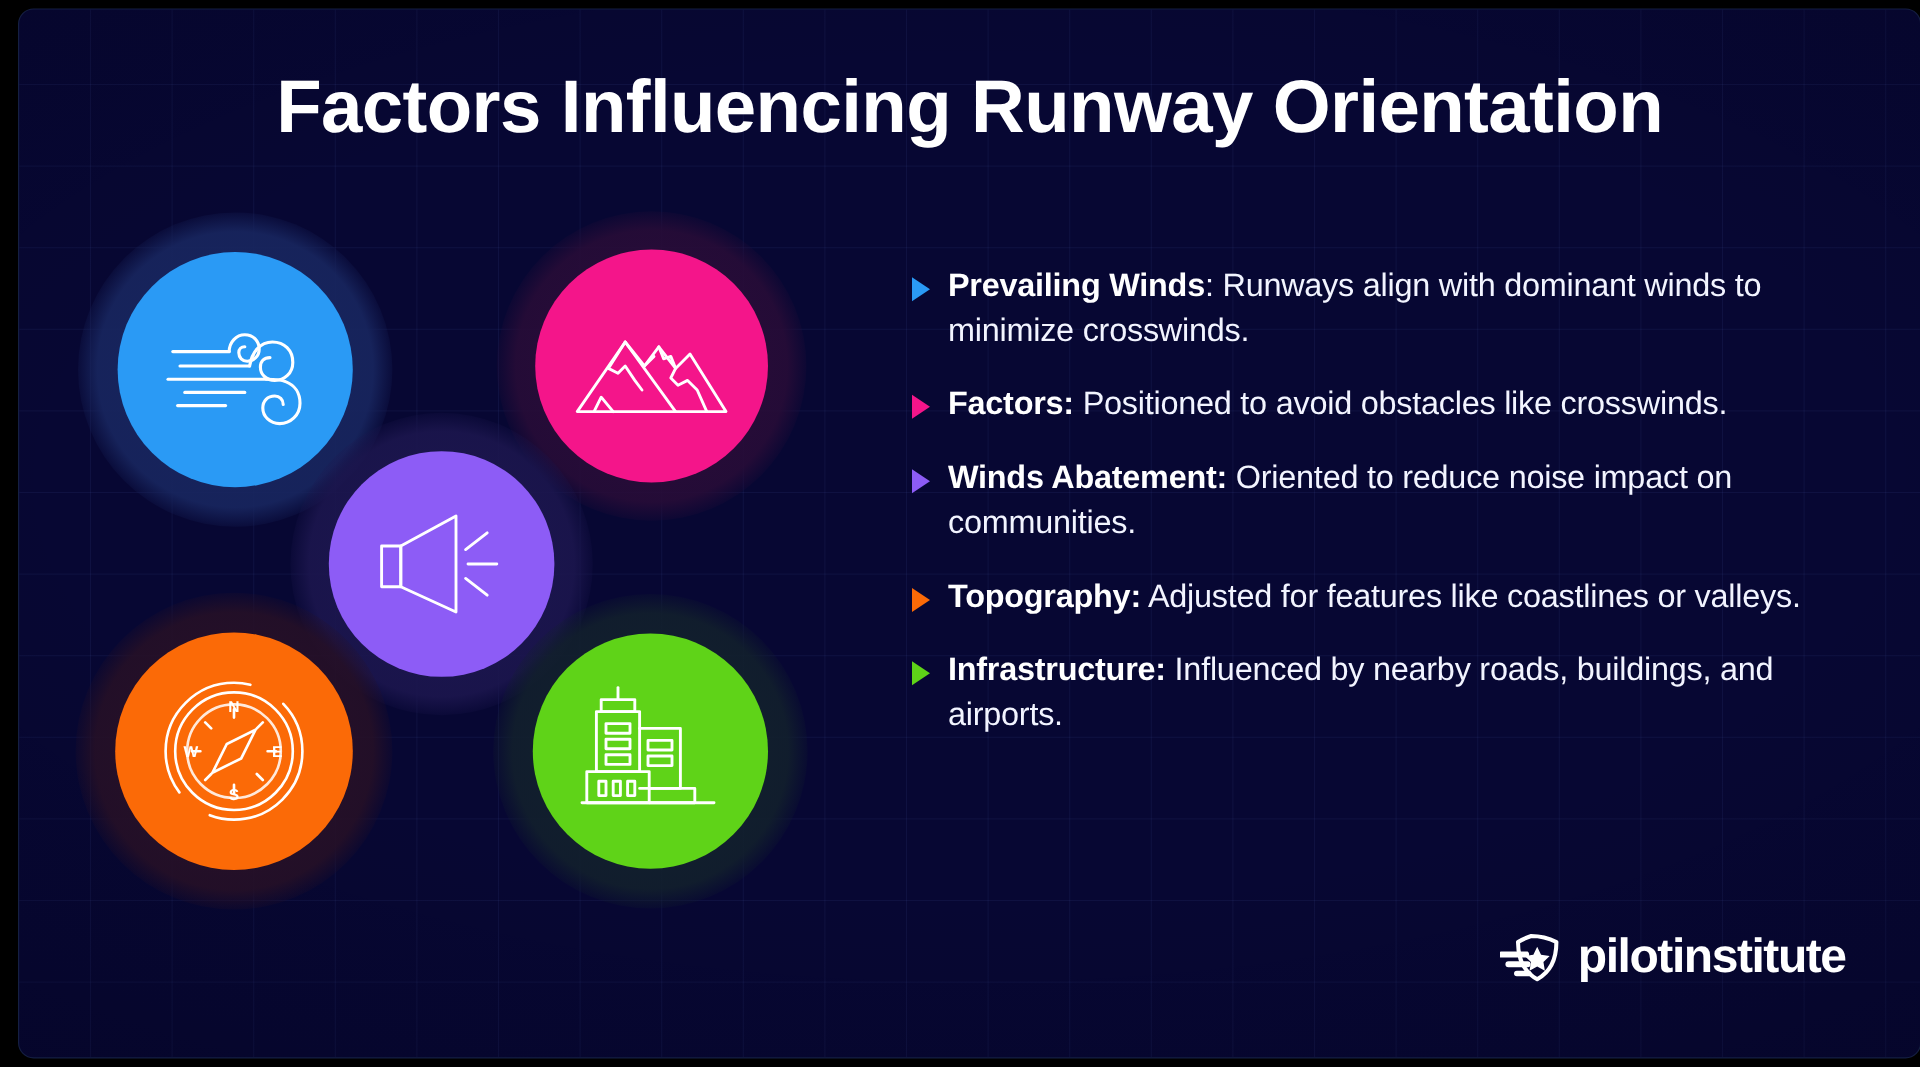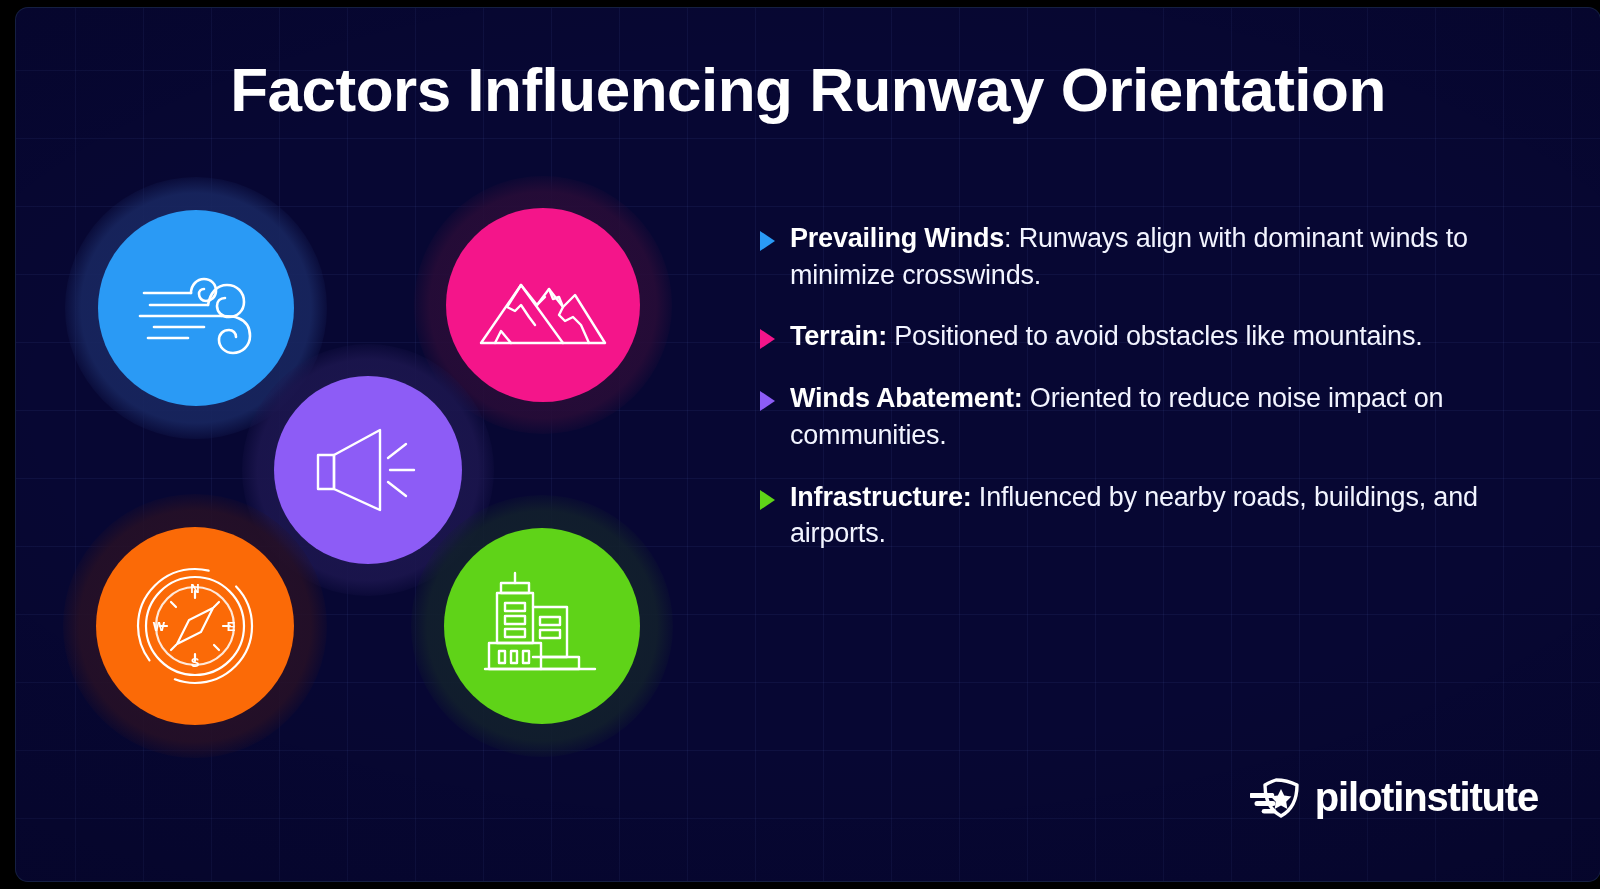--- a/index.html
+++ b/index.html
@@ -210,28 +210,32 @@
 
   <div class="list">
 
     <div class="item">
       <span class="arrow" style="color:#2a9af5"></span>
       <b>Prevailing Winds</b><span>:</span><span> Runways align with dominant winds to minimize crosswinds.</span>
     </div>
 
     <div class="item">
       <span class="arrow" style="color:#f4158a"></span>
-      <b>Terrain:</b><span></span><span> Positioned to avoid obstacles like mountains.</span>
+      <b>Factors:</b><span></span><span> Positioned to avoid obstacles like crosswinds.</span>
     </div>
 
     <div class="item">
       <span class="arrow" style="color:#8d5cf6"></span>
       <b>Winds Abatement:</b><span></span><span> Oriented to reduce noise impact on communities.</span>
     </div>
 
+    <div class="item">
+      <span class="arrow" style="color:#fb6a07"></span>
+      <b>Topography:</b><span></span><span> Adjusted for features like coastlines or valleys.</span>
+    </div>
 
     <div class="item">
       <span class="arrow" style="color:#5fd318"></span>
       <b>Infrastructure:</b><span></span><span> Influenced by nearby roads, buildings, and airports.</span>
     </div>
 
   </div>
 
   <div class="logo">
     <svg class="logo-mark" width="52" height="44" viewBox="0 0 52 44">

